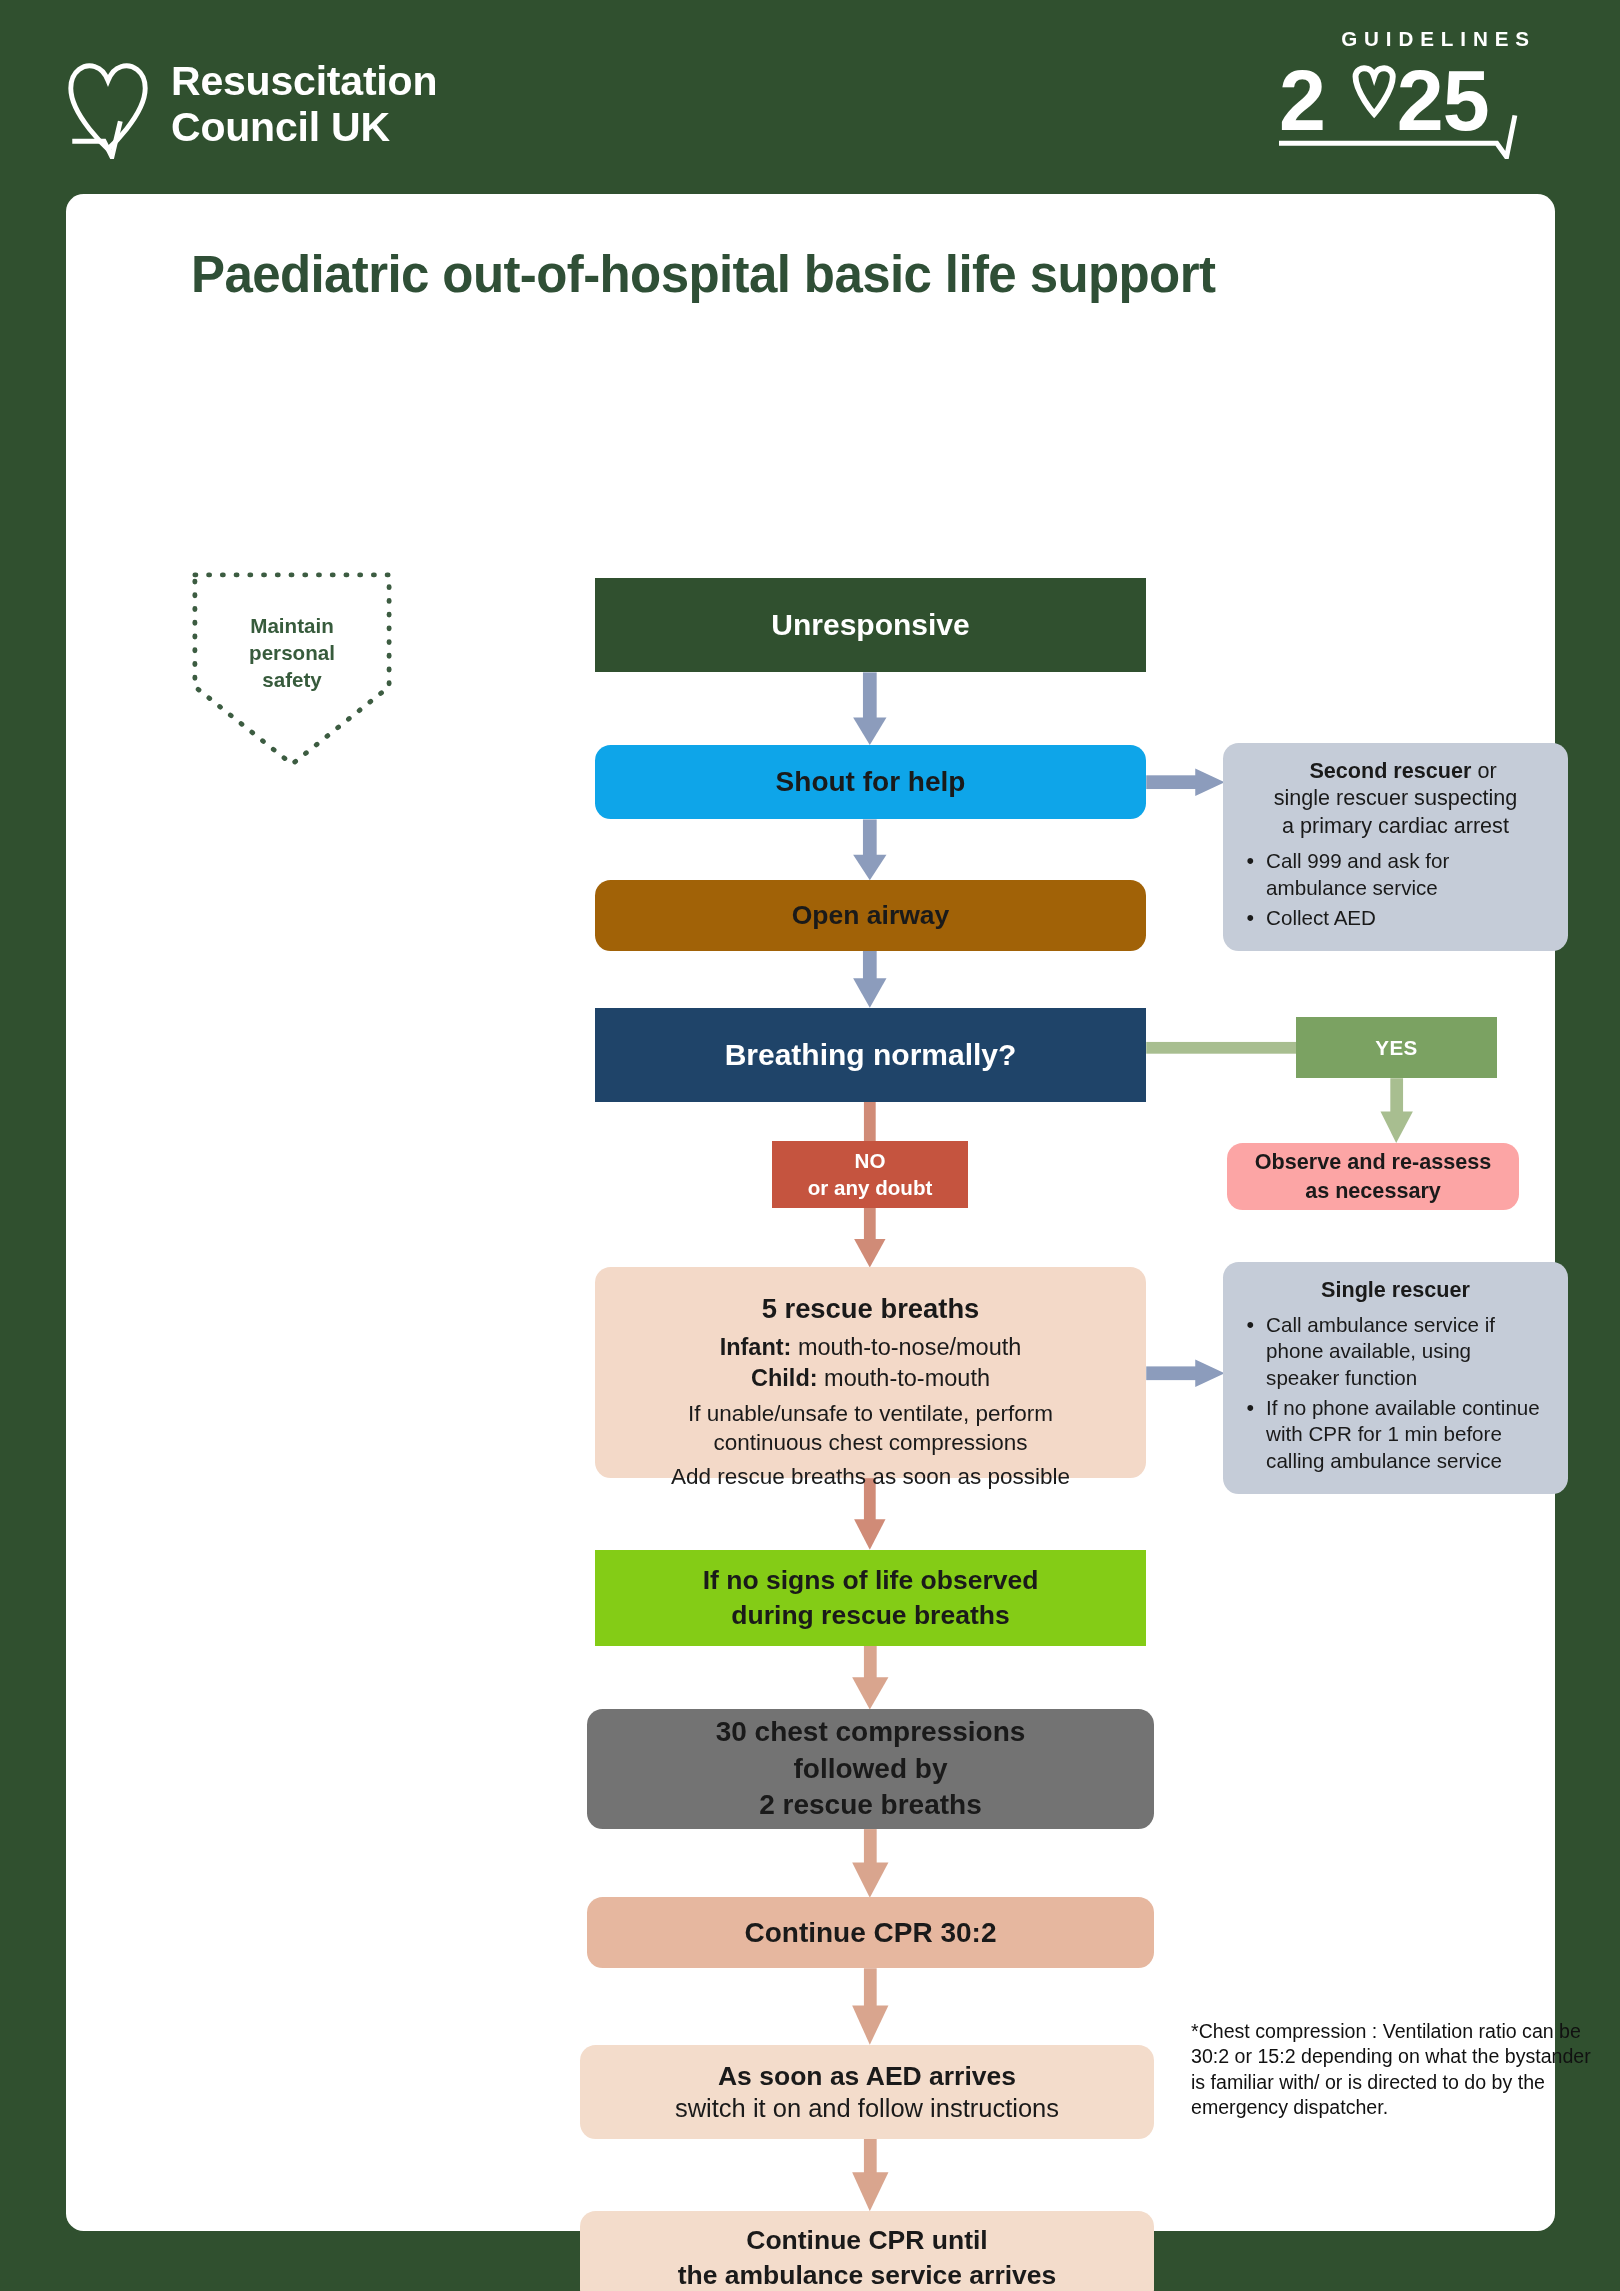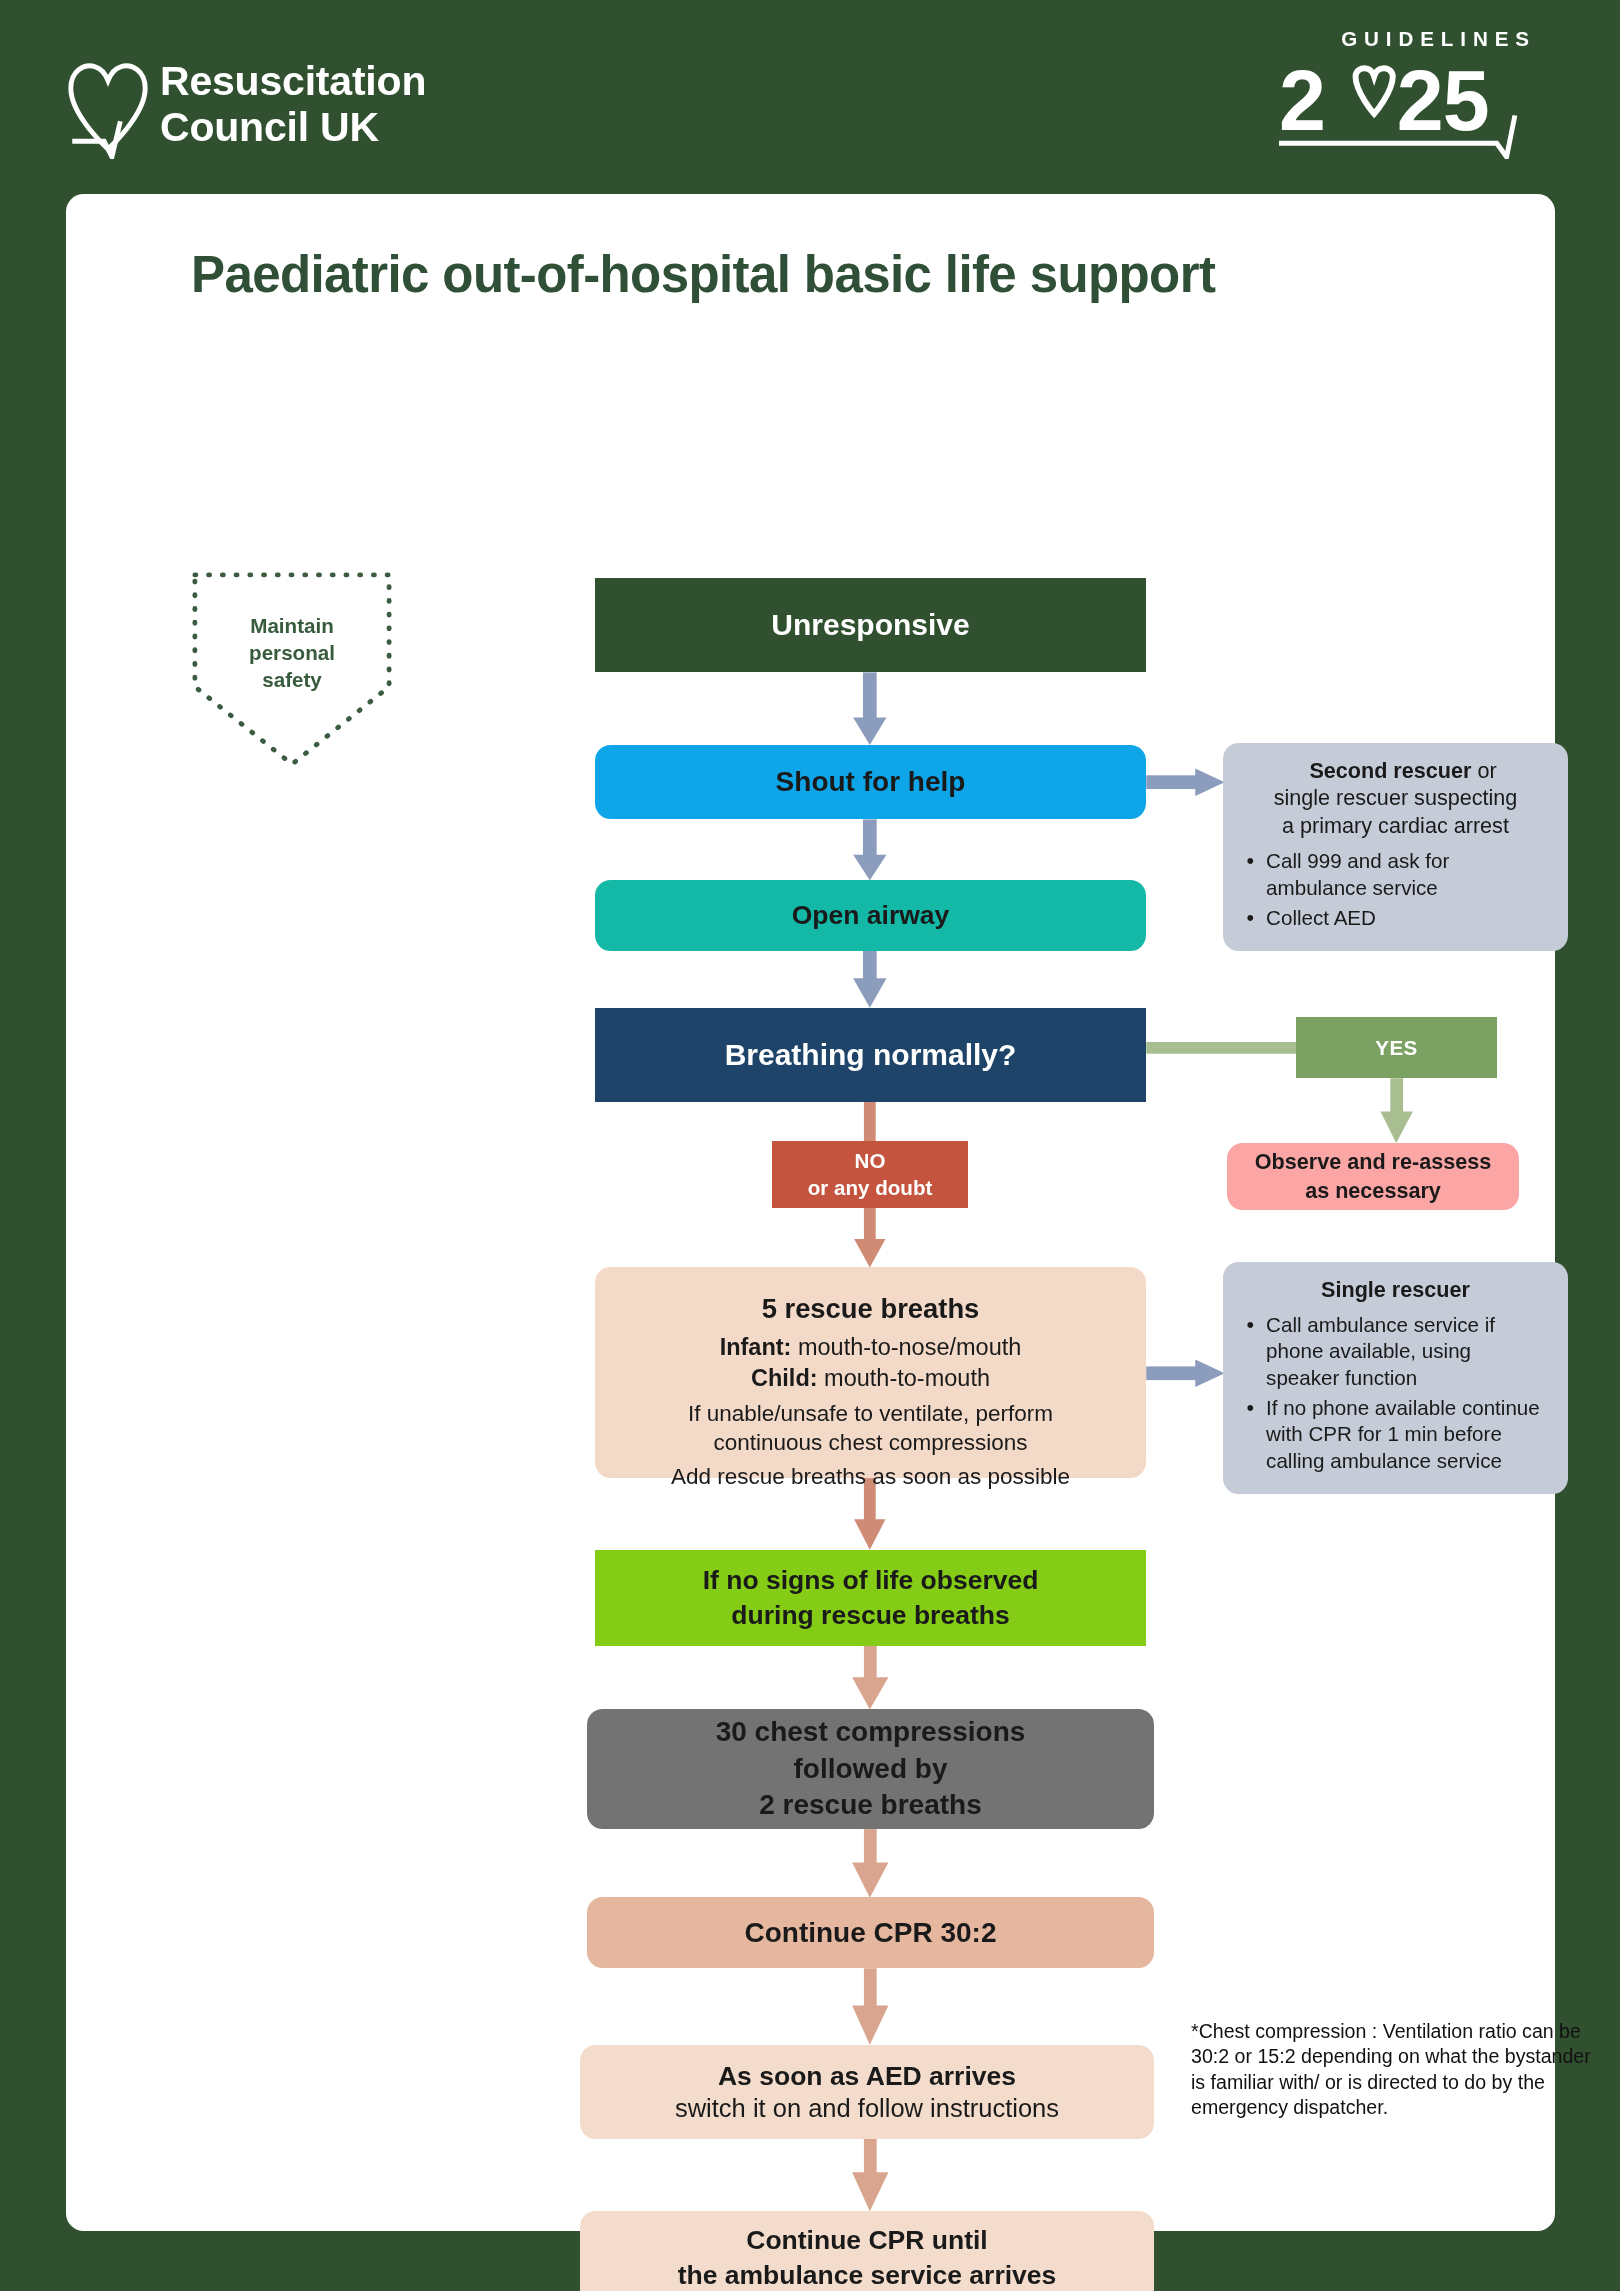--- a/index.html
+++ b/index.html
@@ -5,21 +5,21 @@
   * { box-sizing: border-box; margin: 0; padding: 0; }
   html, body {
     width: 1620px; height: 2292px;
     background: #30502F;
     font-family: "Liberation Sans", sans-serif;
   }
   .page { position: relative; width: 1620px; height: 2292px; background: #30502F; overflow: hidden; }
 
   
   .header { position: absolute; left: 0; top: 0; width: 1620px; height: 194px; }
-  .brand { position: absolute; left: 61px; top: 51px; display: flex; align-items: center; gap: 5px; }
+  .brand { position: absolute; left: 61px; top: 51px; display: flex; align-items: center; gap: 16px; }
   .brand-logo { width: 94px; height: 108px; }
   .brand-name { color: #ffffff; font-size: 41px; font-weight: 700; line-height: 1.12; letter-spacing: -0.2px; }
   .brand-name .l2 { display: block; }
   .guidelines { position: absolute; right: 84px; top: 27.4px; text-align: right; }
   .g-word { color: #fff; font-size: 20.6px; font-weight: 700; letter-spacing: 6.9px; margin-bottom: 2px; }
   .g-year { width: 257px; height: 106px; }
 
   
   .card {
     position: absolute; left: 66px; top: 194px;
@@ -52,21 +52,21 @@
 
   .hl { font-weight: 700; }
   .ln { display: block; }
 
   .n-unresponsive { left: 529px; top: 384px; width: 551px; height: 94px; background: #30502F; }
   .n-unresponsive .lbl { font-size: 30px; font-weight: 700; }
 
   .n-shout { left: 529px; top: 551px; width: 551px; height: 74px; background: #0ea5e9; }
   .n-shout .lbl { font-size: 28px; font-weight: 700; }
 
-  .n-airway { left: 529px; top: 686px; width: 551px; height: 71px; background: #14b8a6; }
+  .n-airway { left: 529px; top: 686px; width: 551px; height: 71px; background: #a16207; }
   .n-airway .lbl { font-size: 26.5px; font-weight: 700; }
 
   .n-breathing { left: 529px; top: 814px; width: 551px; height: 94px; background: #1F4469; }
   .n-breathing .lbl { font-size: 30px; font-weight: 700; }
 
   .n-no { left: 706px; top: 947px; width: 196px; height: 67px; background: #C5543F; }
   .n-no .lbl { font-size: 20.6px; font-weight: 700; line-height: 1.28; }
 
   .n-yes { left: 1230px; top: 823px; width: 201px; height: 61px; background: #7BA262; }
   .n-yes .lbl { font-size: 20.6px; font-weight: 700; letter-spacing: 0.4px; }

